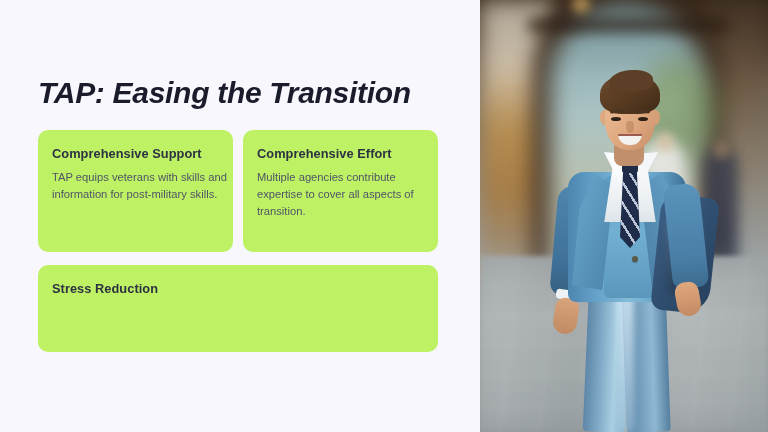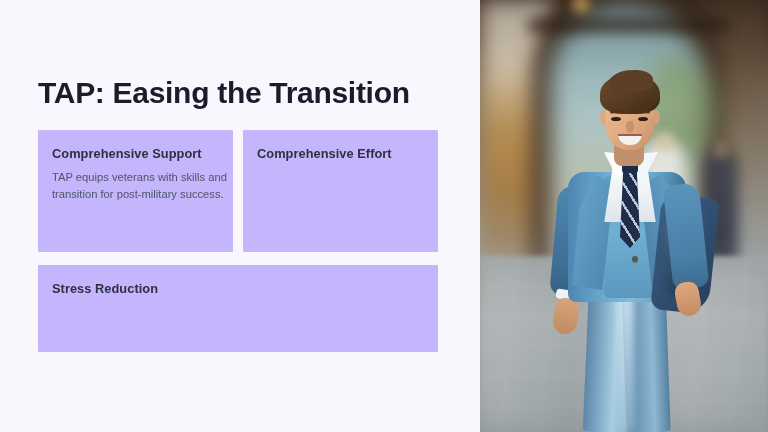--- a/index.html
+++ b/index.html
@@ -34,37 +34,38 @@
   .page-title {
     position: absolute;
     left: 38px;
     top: 76px;
     font-size: 30px;
     font-weight: 700;
     letter-spacing: -0.3px;
     color: #1b1c2b;
     line-height: 1.15;
     white-space: nowrap;
+    font-style: italic;
   }
 
   .cards-area {
     position: absolute;
     left: 38px;
     top: 130px;
     width: 400px;
   }
 
   .card-row {
     display: flex;
     gap: 10px;
   }
 
   .card {
-    background: #c4b5fd;
-    border-radius: 1px;
+    background: #bef264;
+    border-radius: 10px;
     box-sizing: border-box;
     padding: 15px 3px 14px 14px;
   }
   .card-top {
     width: 198px;
     height: 122px;
   }
   .card-wide {
     width: 400px;
     height: 87px;
@@ -539,25 +540,26 @@
   <div class="content-panel">
 
     <div class="page-title">TAP: Easing the Transition</div>
 
     <div class="cards-area">
 
       <div class="card-row">
 
         <div class="card card-top">
           <p class="card-heading">Comprehensive Support</p>
-          <p class="card-body">TAP equips veterans with skills and transition for post-military success.</p>
+          <p class="card-body">TAP equips veterans with skills and information for post-military skills.</p>
         </div>
 
         <div class="card card-top">
           <p class="card-heading">Comprehensive Effort</p>
+          <p class="card-body">Multiple agencies contribute expertise to cover all aspects of transition.</p>
         </div>
 
       </div>
 
       <div class="card card-wide">
         <p class="card-heading">Stress Reduction</p>
       </div>
 
     </div>
   </div>

